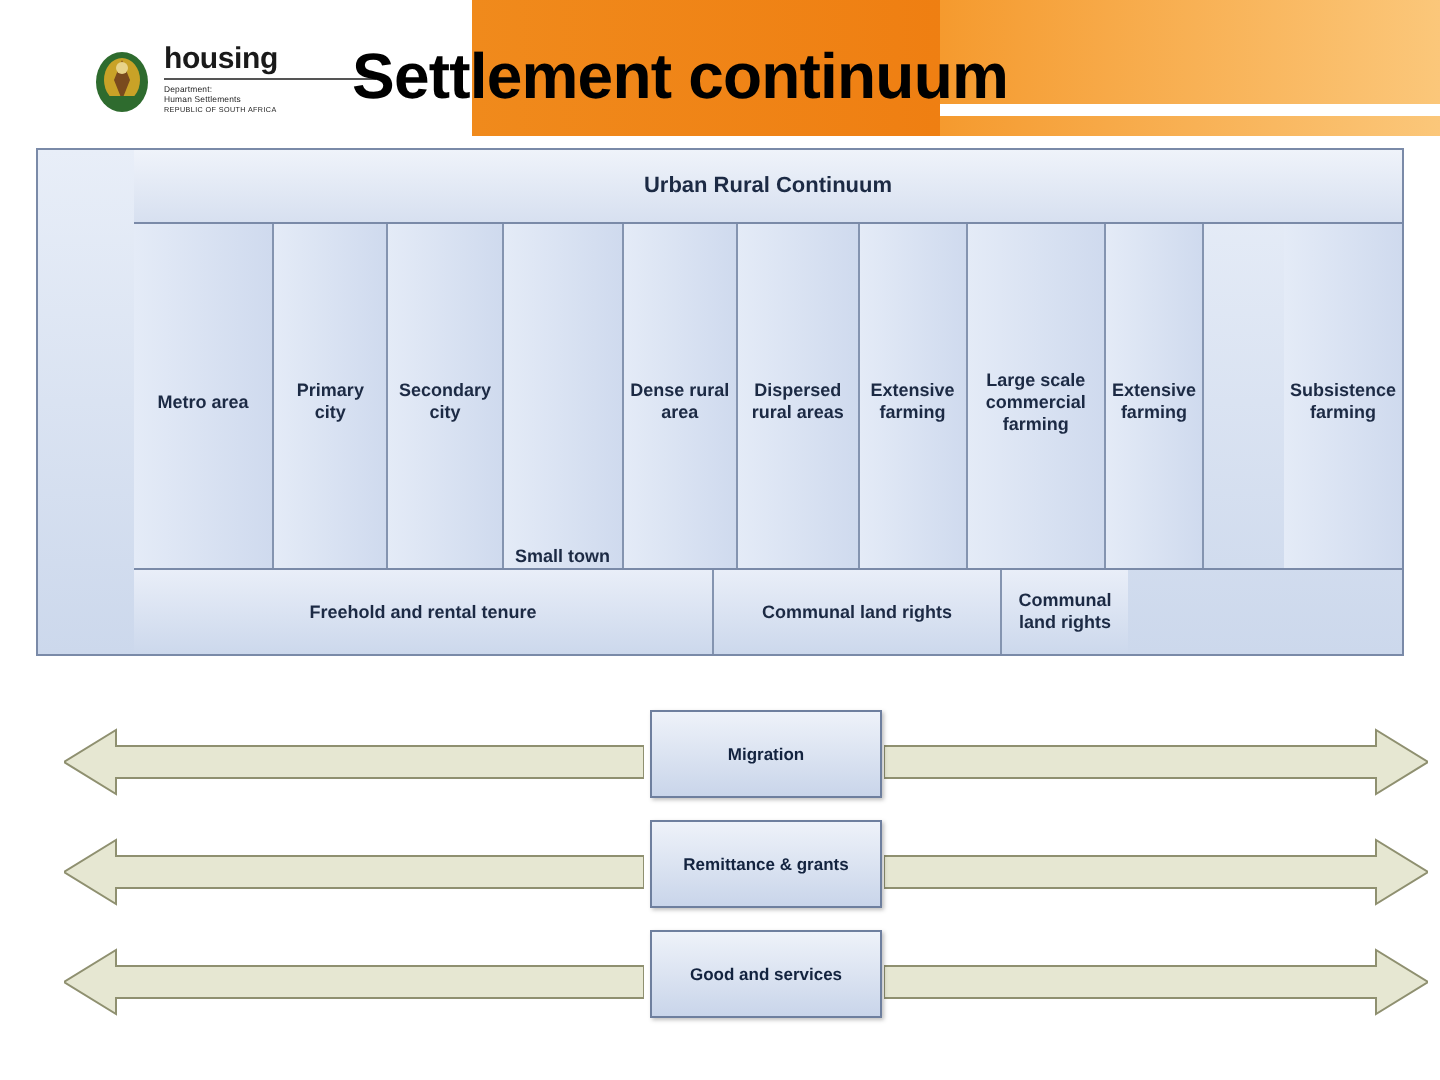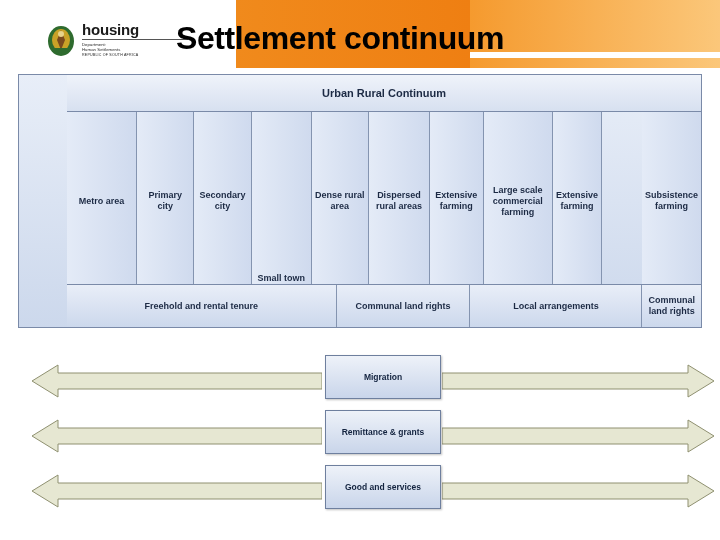--- a/index.html
+++ b/index.html
@@ -267,21 +267,20 @@
       <div class="col" style="width: 58px;">
         <div class="col-label">Extensive farming</div>
       </div>
       <div class="col" style="width: 63px;">
         <div class="col-label">Subsistence farming</div>
       </div>
     </div>
   <div class="continuum-tenure" id="continuum-tenure">
       <div class="tenure" style="width: 290px;">Freehold and rental tenure</div>
       <div class="tenure" style="width: 144px;">Communal land rights</div>
-      <div class="tenure" style="width: 185px;">Local arrangements</div>
       <div class="tenure" style="width: 63px;">Communal land rights</div>
     </div>
 </div>
 
 <div id="flow-rows">
     <div class="arrow-row" style="top: 355px;">
       <svg class="arrow-left-svg" width="290" height="36" viewBox="0 0 290 36">
         <polygon points="0,18 26,2 26,10 290,10 290,26 26,26 26,34" fill="#e6e7d2" stroke="#8f9070" stroke-width="1"></polygon>
       </svg>
       <svg class="arrow-right-svg" width="272" height="36" viewBox="0 0 272 36">

